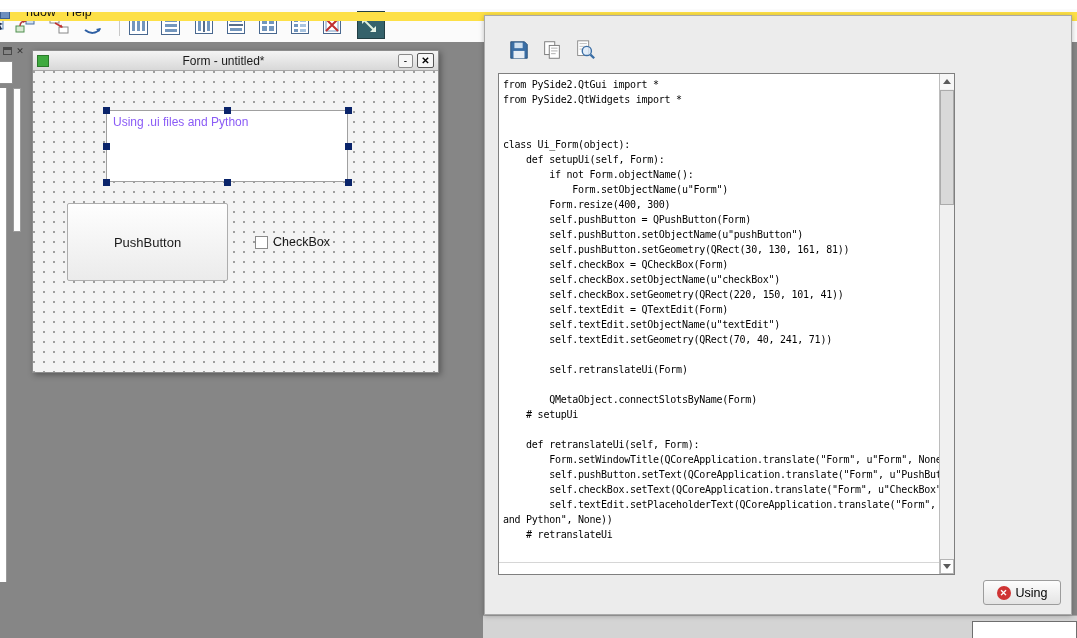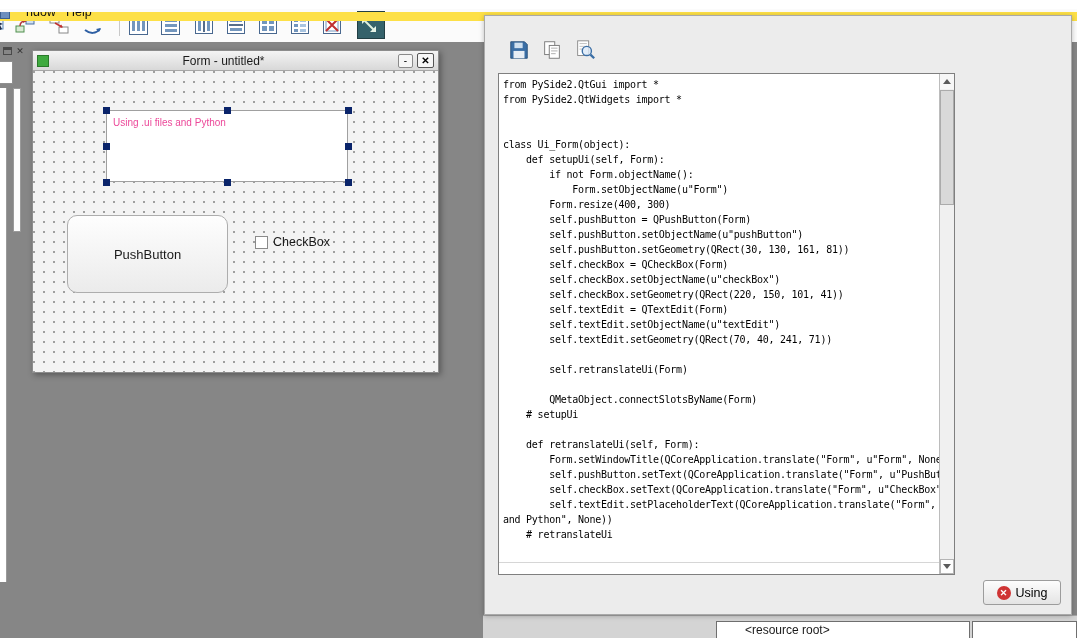--- a/index.html
+++ b/index.html
@@ -35,24 +35,24 @@
     background:linear-gradient(#f4f4f4,#d8d8d8);border-bottom:1px solid #a6a6a6}
   .win-icon{width:12px;height:12px;background:#3faa3f;border:1px solid #2a7a2a;display:flex;align-items:center;justify-content:center;
     color:#fff;font-size:8px;font-weight:bold}
   .win-title{flex:1;text-align:center;font-size:12px;color:#1a1a1a}
   .win-btn{width:15px;height:14px;border:1px solid #8a8a8a;border-radius:2px;background:#f6f6f6;font-size:10px;line-height:11px;
     display:flex;align-items:center;justify-content:center;padding:0}
   .win-btn.close{width:17px;height:15px;font-weight:bold;border-color:#555}
   .canvas{position:absolute;left:0;top:20px;right:0;bottom:0;background-color:#f3f3f3;
     background-image:radial-gradient(circle,#9f9f9f 1px,transparent 1.2px);background-size:10px 10px;background-position:6px 6px}
   .textedit{position:absolute;left:73px;top:39px;width:242px;height:72px;background:#fff;border:1px solid #a0a0a0;padding:4px 6px;z-index:1}
-  .placeholder{color:#ec4899;font-size:10px}
+  .placeholder{color:#8b5cf6;font-size:12px}
   .handle{position:absolute;width:7px;height:7px;background:#0a246a;z-index:3}
-  .pushbutton{position:absolute;left:34px;top:144px;width:161px;height:78px;background:linear-gradient(#fefefe,#ebebeb);
-    border:1px solid #adadad;border-radius:10px;display:flex;align-items:center;justify-content:center;font-size:13px;color:#1a1a1a}
+  .pushbutton{position:absolute;left:34px;top:132px;width:161px;height:78px;background:linear-gradient(#fefefe,#ebebeb);
+    border:1px solid #adadad;border-radius:2px;display:flex;align-items:center;justify-content:center;font-size:13px;color:#1a1a1a}
   .checkbox-row{position:absolute;left:222px;top:160px;width:101px;height:22px;display:flex;align-items:center;gap:5px}
   .cb-indicator{width:13px;height:13px;background:#fff;border:1px solid #8a8a8a}
   .cb-label{font-size:12.5px}
 
   
   .dialog{position:absolute;left:484px;top:15px;width:588px;height:600px;background:#ececec;border:1px solid #a9a9a9;
     box-shadow:0 1px 5px rgba(0,0,0,.25);z-index:6}
   .dlg-btn{position:absolute;top:20px;width:28px;height:28px;background:transparent;border:none;display:flex;align-items:center;justify-content:center}
   .code-wrap{position:absolute;left:13px;top:57px;width:457px;height:502px;background:#fff;border:1px solid #7f7f7f}
   .code-pre{position:absolute;left:0;top:0;right:15px;bottom:0;overflow:hidden;padding:3px 0 0 4px;
@@ -75,23 +75,20 @@
   .res-panel{position:absolute;left:233px;top:5px;width:254px;height:18px;background:#fff;border:1px solid #6f6f6f;overflow:hidden;
     font-size:12px;line-height:16px;padding-left:28px}
   .frag-panel{position:absolute;left:489px;top:5px;width:105px;height:18px;background:#fff;border:1px solid #6f6f6f}
 </style>
 </head>
 <body>
 
 <div class="mdi"></div>
 
 <div class="bottom-strip">
-  <div class="res-panel">
-    <span>&lt;resource root&gt;</span>
-  </div>
   <div class="frag-panel"></div>
 </div>
 
 <button class="dockbtn" style="left:1px;top:45px;width:12px;height:12px">
   <span class="float-glyph"></span>
 </button>
 <button class="dockbtn" style="left:14px;top:45px;width:12px;height:12px">
   <span>✕</span>
 </button>
 <div class="left-filter"></div>

